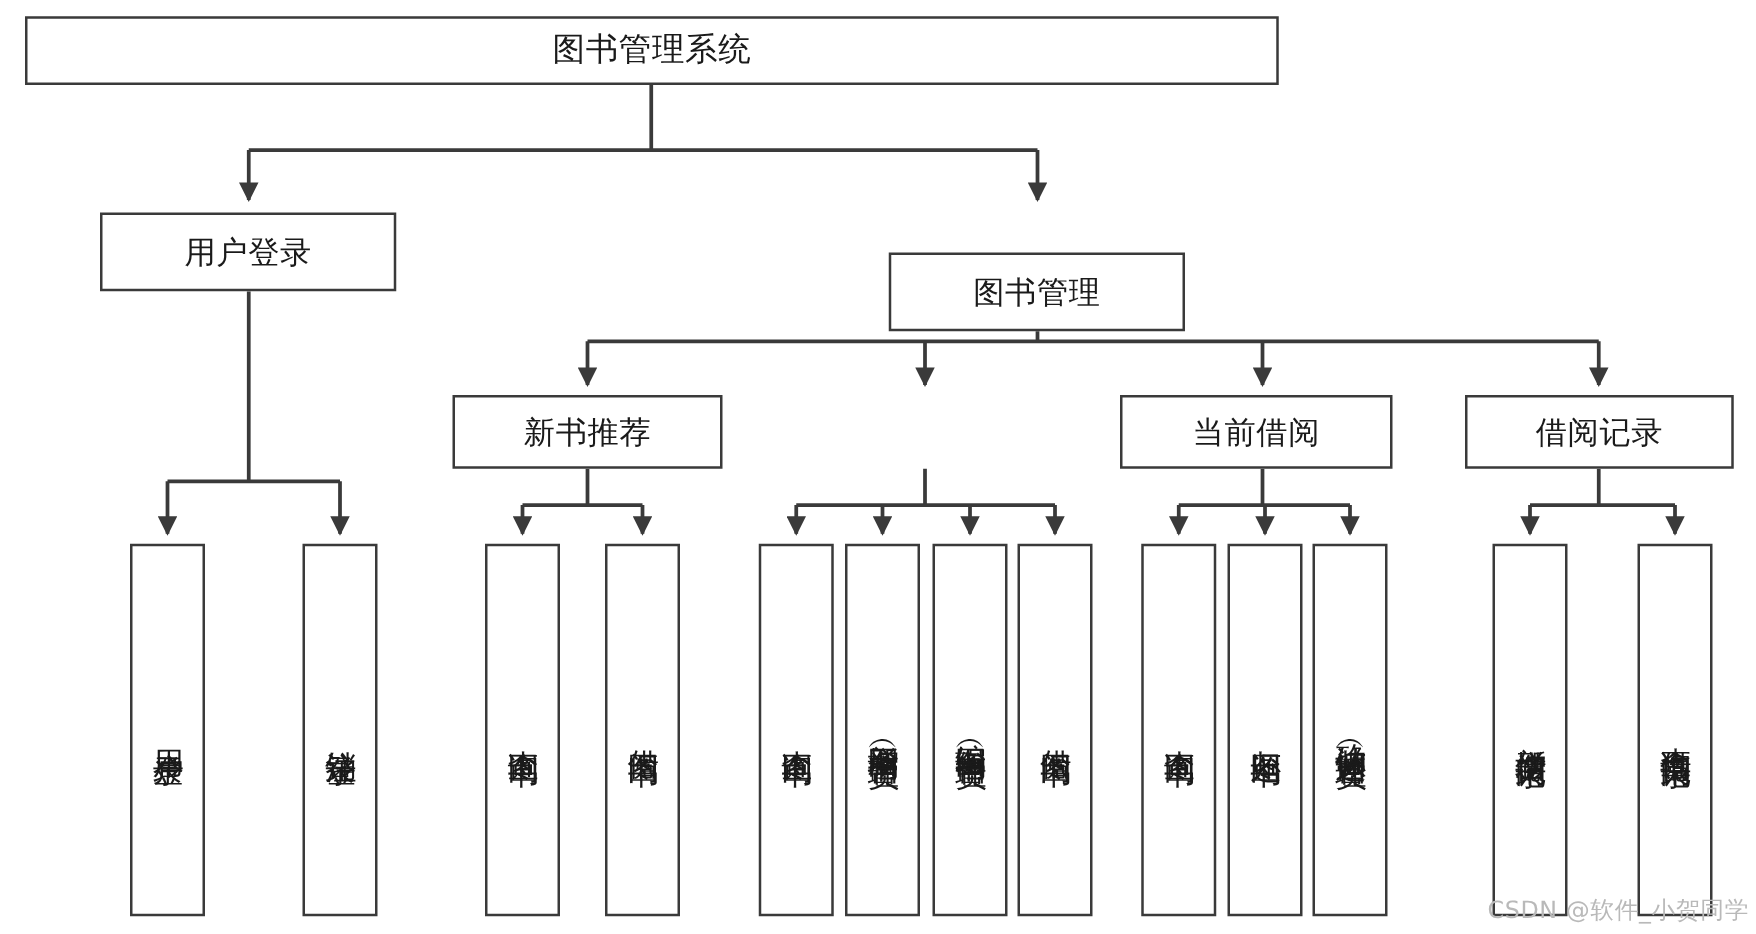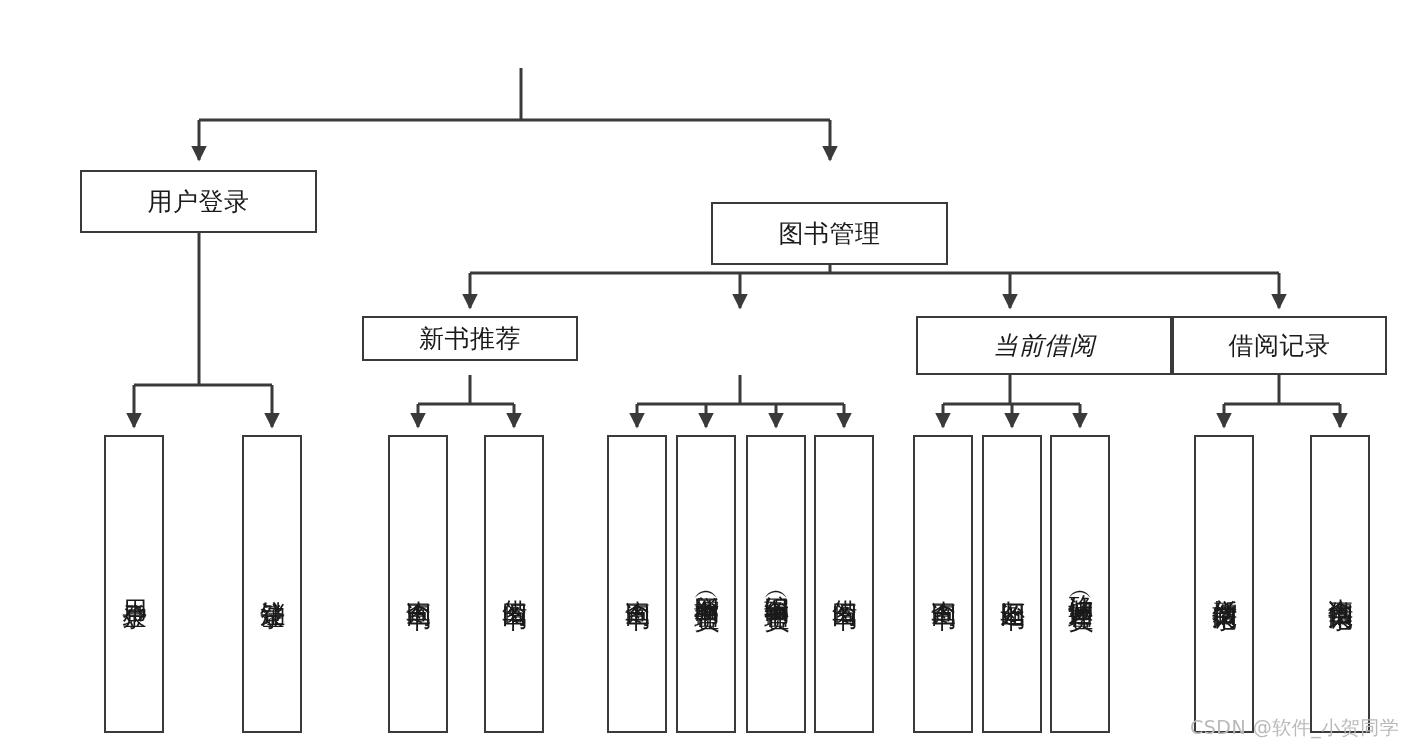--- a/index.html
+++ b/index.html
@@ -118,32 +118,35 @@
       <path d="M 1012 404 L 1012 427" marker-end="url(#arrow)"></path>
       <path d="M 1080 404 L 1080 427" marker-end="url(#arrow)"></path>
 
       <path d="M 1279 375 L 1279 404"></path>
       <path d="M 1224 404 L 1340 404"></path>
       <path d="M 1224 404 L 1224 427" marker-end="url(#arrow)"></path>
       <path d="M 1340 404 L 1340 427" marker-end="url(#arrow)"></path>
     </g>
   </svg>
 
+  <div class="node horiz root" style="left:20px; top:13px; width:1003px; height:55px;">
+    <span class="lbl">图书管理系统</span>
+  </div>
 
   <div class="node horiz" style="left:80px; top:170px; width:237px; height:63px;">
     <span class="lbl">用户登录</span>
   </div>
   <div class="node horiz" style="left:711px; top:170px; width:237px; height:63px;margin-top:32px;">
     <span class="lbl">图书管理</span>
   </div>
 
-  <div class="node horiz" style="left:362px; top:316px; width:216px; height:45px;">
+  <div class="node horiz" style="left:362px; top:316px; width:216px; height:59px;">
     <span class="lbl">新书推荐</span>
   </div>
-  <div class="node horiz" style="left:916px; top:316px; width:256px; height:59px;font-style:italic;">
+  <div class="node horiz" style="left:896px; top:316px; width:218px; height:59px;">
     <span class="lbl">当前借阅</span>
   </div>
   <div class="node horiz" style="left:1172px; top:316px; width:215px; height:59px;">
     <span class="lbl">借阅记录</span>
   </div>
 
   <div class="node vert" style="left:104px; top:435px; width:60px; height:298px;">
     <span class="lbl">用户登录</span>
   </div>
   <div class="node vert" style="left:242px; top:435px; width:60px; height:298px;">

